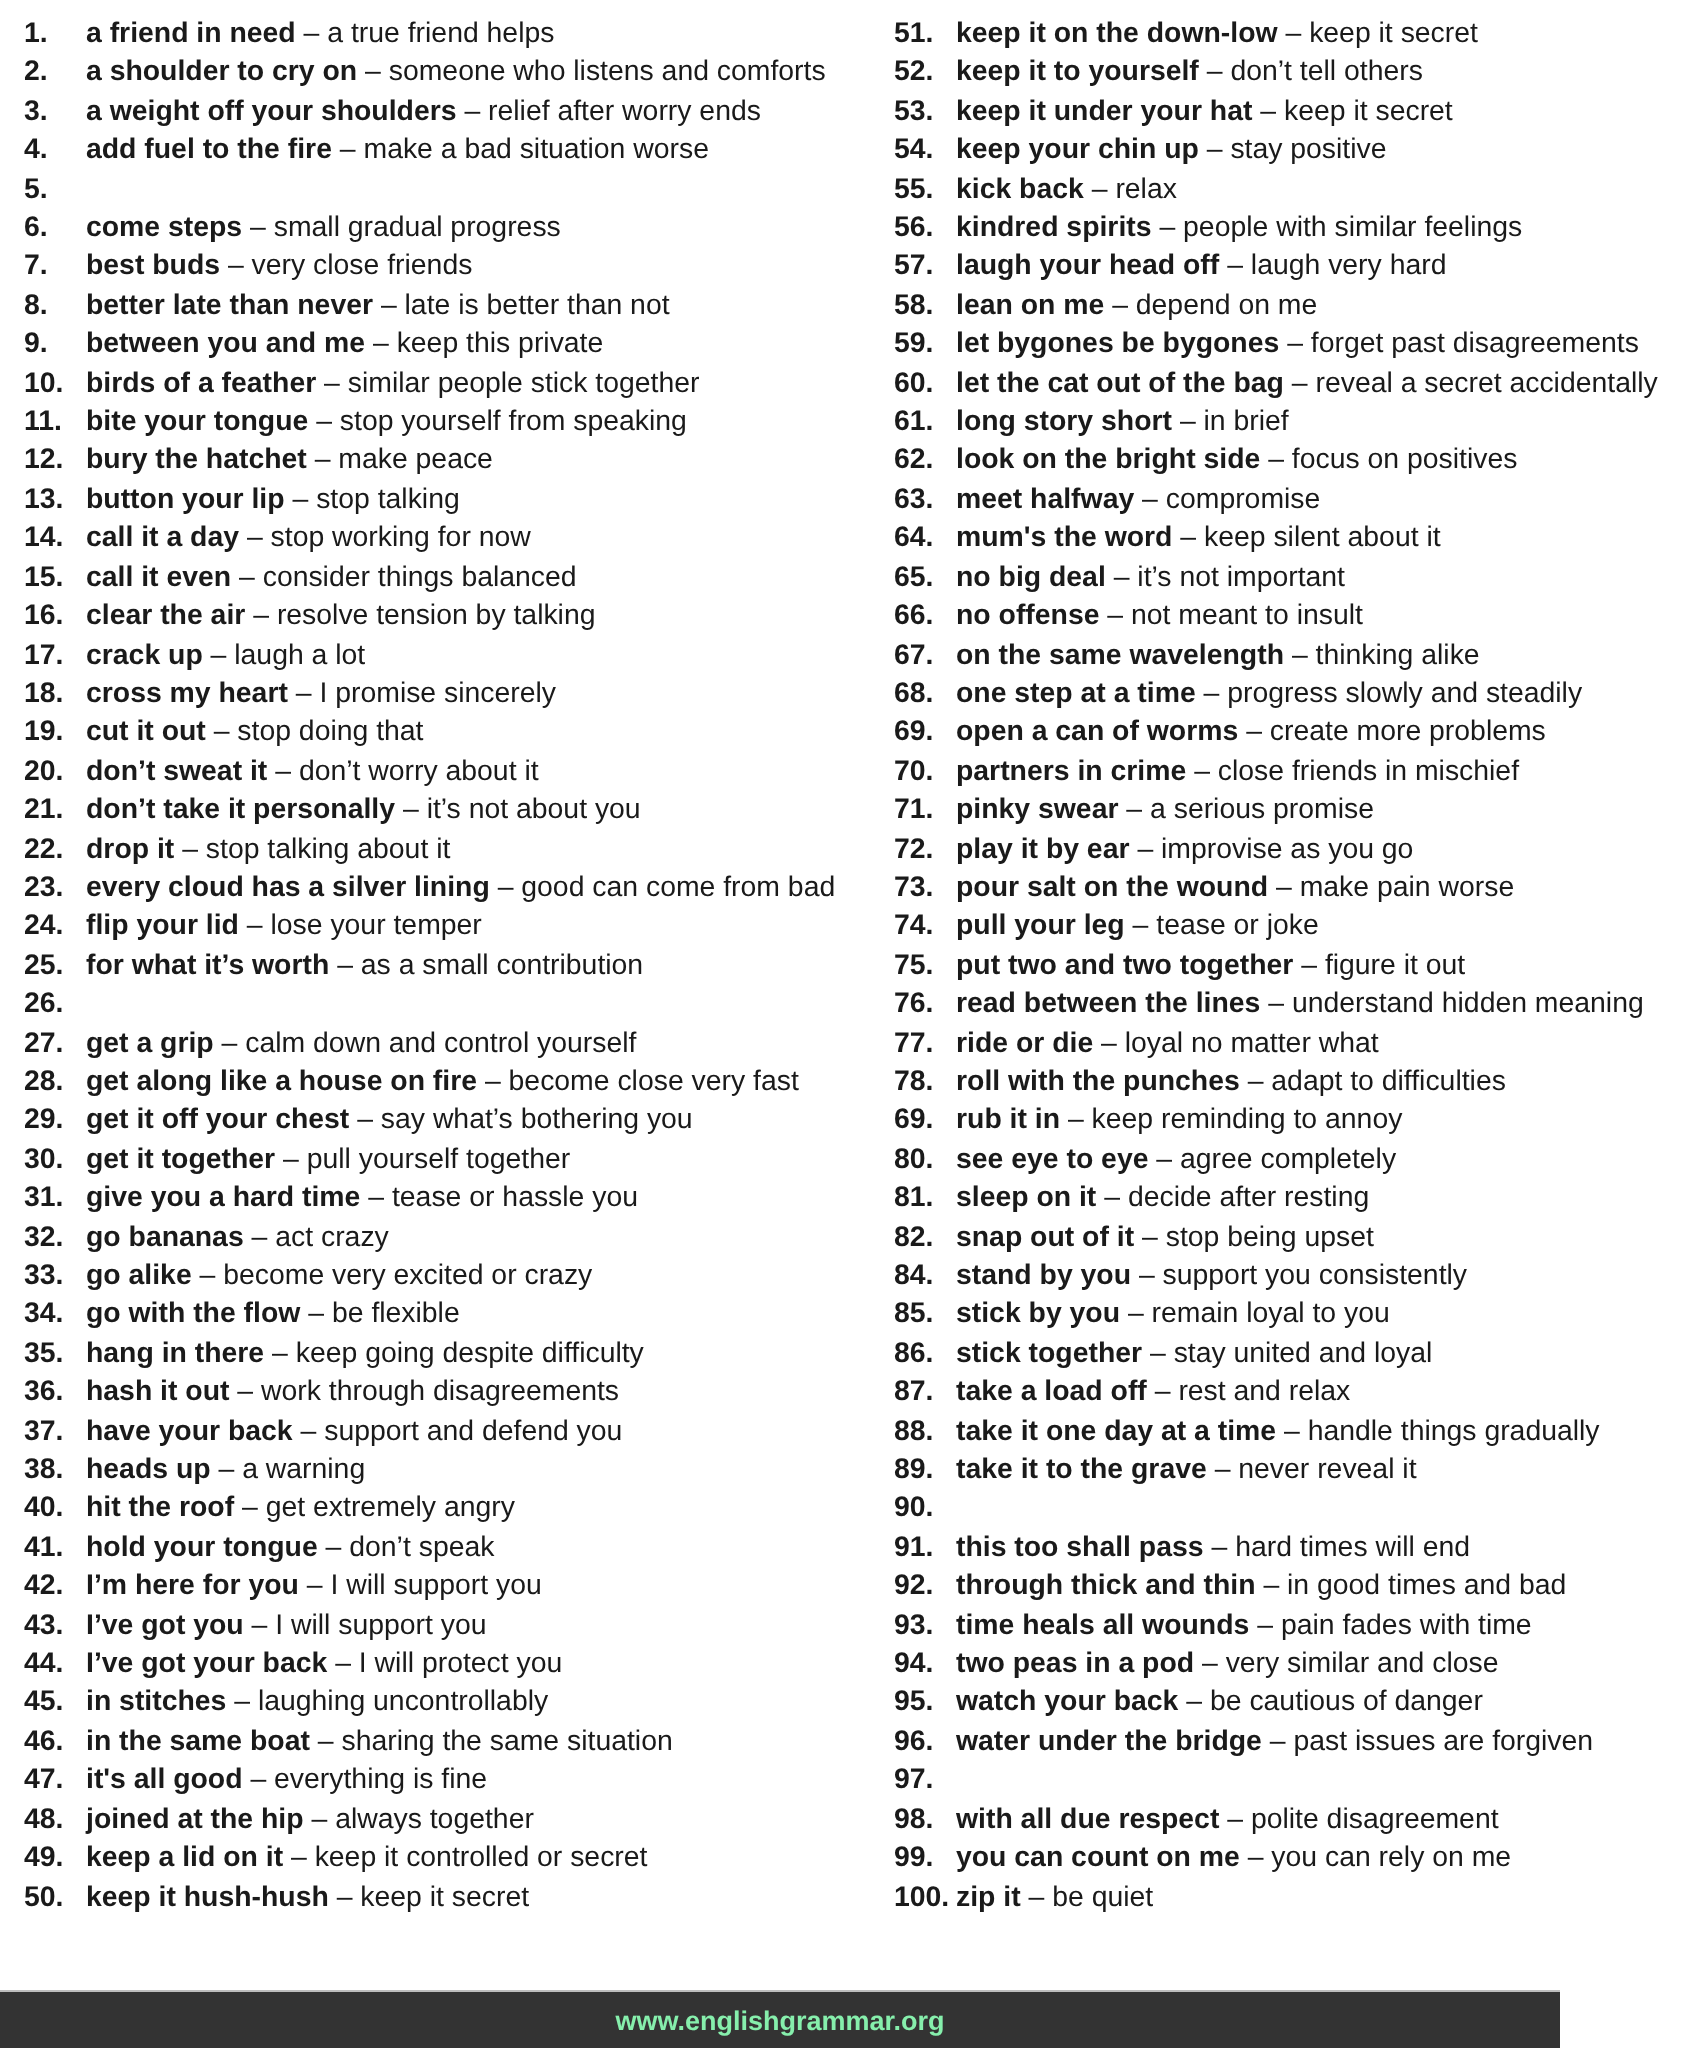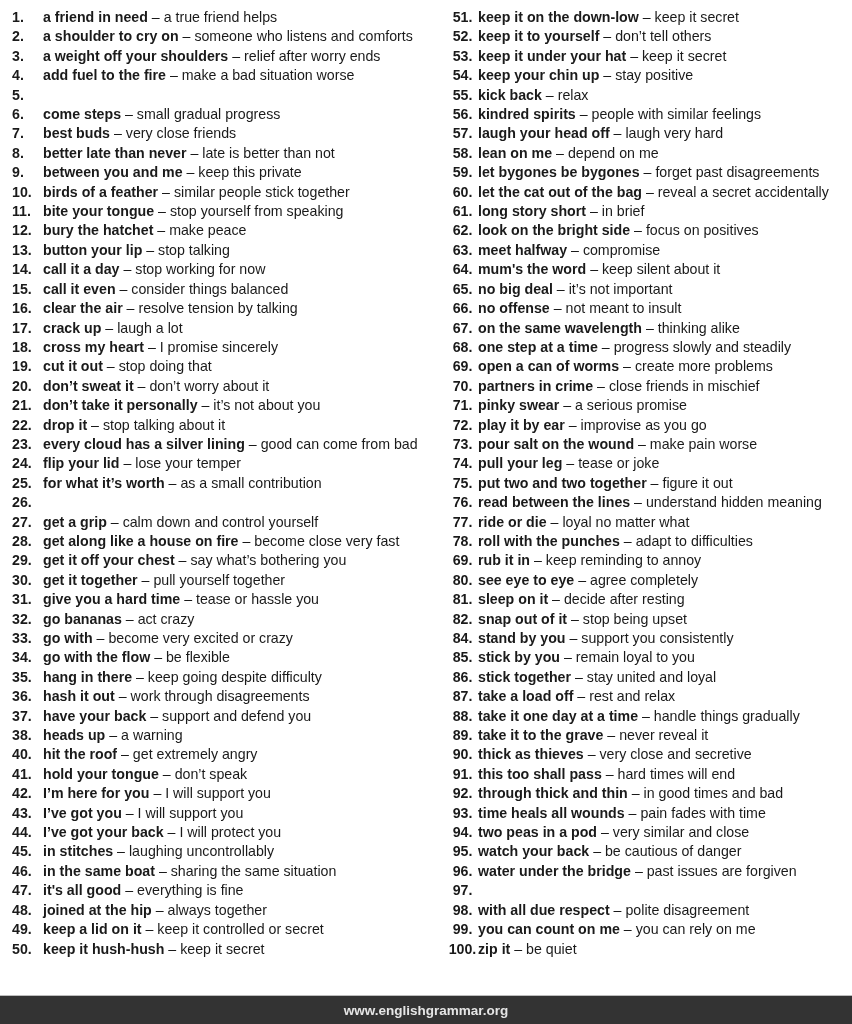--- a/index.html
+++ b/index.html
@@ -3,29 +3,29 @@
 <meta charset="utf-8">
 <style>
   html, body { margin: 0; padding: 0; }
   body {
     width: 852px; height: 1024px; background: #ffffff; position: relative; overflow: hidden;
     font-family: "Liberation Sans", sans-serif; color: #1a1a1a;
   }
   .columns { position: absolute; top: 8px; left: 0; width: 852px; height: 980px; }
   .col { position: absolute; top: 0; margin: 0; padding: 0; list-style: none; }
   .col-left { left: 12px; width: 420px; }
-  .col-right { left: 447px; width: 405px; text-align: center; }
+  .col-right { left: 447px; width: 405px; }
   .item { height: 19.42px; line-height: 19.42px; font-size: 14.2px; white-space: nowrap; display: flex; }
   .num { font-weight: bold; display: inline-block; width: 31px; flex: 0 0 31px; }
   .phrase { font-weight: bold; }
   .sep { font-weight: normal; }
   .meaning { font-weight: normal; }
   .footer {
-    position: absolute; left: 0; top: 995px; width: 852px; height: 29px; background: #333333;
-    color: #e5e5e5; font-weight: bold; font-size: 13.5px; text-align: center; line-height: 29px;
+    position: absolute; left: 0; top: 995px; width: 780px; height: 29px; background: #333333;
+    color: #86efac; font-weight: bold; font-size: 13.5px; text-align: center; line-height: 29px;
     border-top: 1px solid #bdbdbd;
   }
 </style>
 </head>
 <body>
 
 <div class="columns">
   <ol class="col col-left" id="col-left">
       <li class="item">
         <span class="num">1.</span>
@@ -148,21 +148,21 @@
       <li class="item">
         <span class="num">31.</span>
         <span><span class="phrase">give you a hard time</span><span class="sep"> – </span><span class="meaning">tease or hassle you</span></span>
       </li>
       <li class="item">
         <span class="num">32.</span>
         <span><span class="phrase">go bananas</span><span class="sep"> – </span><span class="meaning">act crazy</span></span>
       </li>
       <li class="item">
         <span class="num">33.</span>
-        <span><span class="phrase">go with</span><span class="sep"> – </span><span class="meaning">become very excited or crazy</span></span>
+        <span><span class="phrase">go alike</span><span class="sep"> – </span><span class="meaning">become very excited or crazy</span></span>
       </li>
       <li class="item">
         <span class="num">34.</span>
         <span><span class="phrase">go with the flow</span><span class="sep"> – </span><span class="meaning">be flexible</span></span>
       </li>
       <li class="item">
         <span class="num">35.</span>
         <span><span class="phrase">hang in there</span><span class="sep"> – </span><span class="meaning">keep going despite difficulty</span></span>
       </li>
       <li class="item">
@@ -370,21 +370,20 @@
       <li class="item">
         <span class="num">88.</span>
         <span><span class="phrase">take it one day at a time</span><span class="sep"> – </span><span class="meaning">handle things gradually</span></span>
       </li>
       <li class="item">
         <span class="num">89.</span>
         <span><span class="phrase">take it to the grave</span><span class="sep"> – </span><span class="meaning">never reveal it</span></span>
       </li>
       <li class="item">
         <span class="num">90.</span>
-        <span><span class="phrase">thick as thieves</span><span class="sep"> – </span><span class="meaning">very close and secretive</span></span>
       </li>
       <li class="item">
         <span class="num">91.</span>
         <span><span class="phrase">this too shall pass</span><span class="sep"> – </span><span class="meaning">hard times will end</span></span>
       </li>
       <li class="item">
         <span class="num">92.</span>
         <span><span class="phrase">through thick and thin</span><span class="sep"> – </span><span class="meaning">in good times and bad</span></span>
       </li>
       <li class="item">

